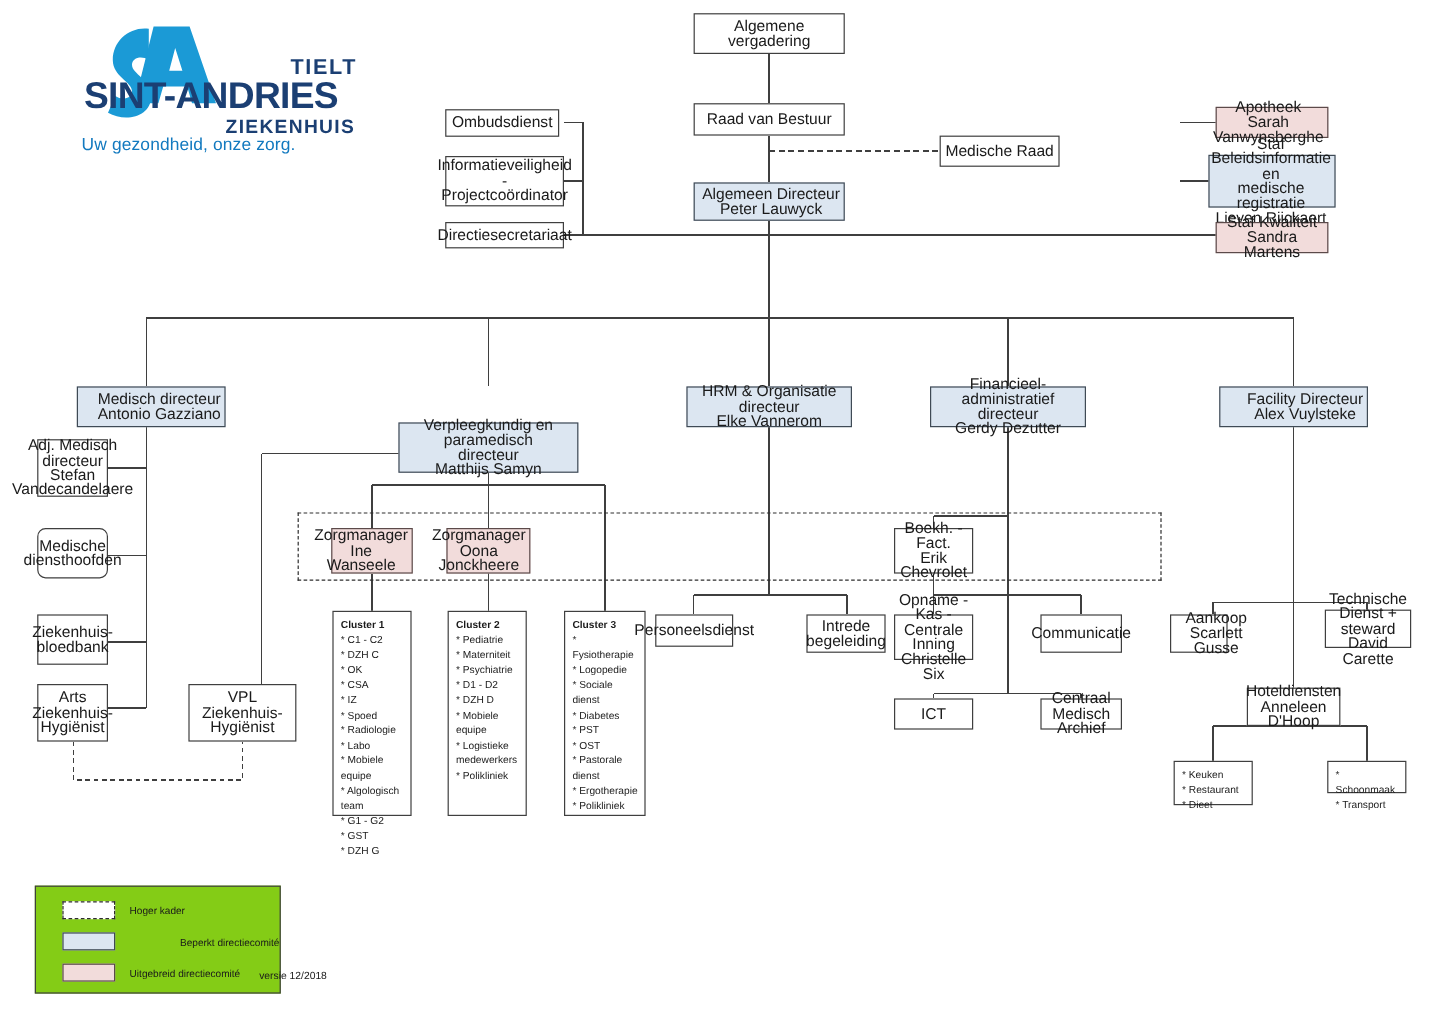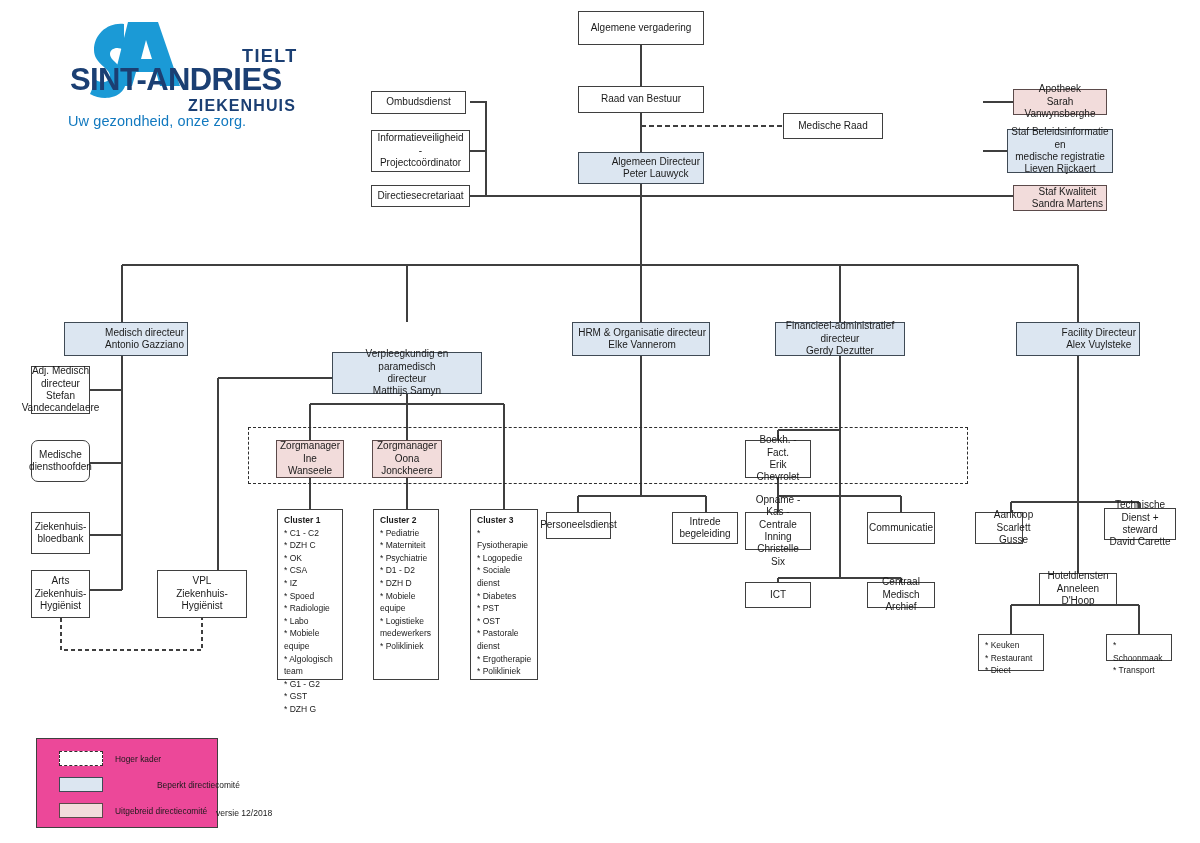--- a/index.html
+++ b/index.html
@@ -3,39 +3,39 @@
 <meta charset="utf-8">
 <style>
   html,body{margin:0;padding:0;background:#ffffff;}
   body{width:1200px;height:843px;position:relative;overflow:hidden;
        font-family:"Liberation Sans","DejaVu Sans",sans-serif;color:#1a1a1a;}
   #chart{position:absolute;left:0;top:0;width:1200px;height:843px;}
 
   
   .node{position:absolute;box-sizing:border-box;border:1.3px solid #3f3f3f;
         background:#ffffff;display:flex;align-items:center;justify-content:center;
-        text-align:center;font-size:10px;line-height:12.4px;padding:2px 3px;}
+        text-align:center;font-size:13px;line-height:12.4px;padding:2px 3px;}
   .node .txt{white-space:pre-line;}
   .blue{background:#dce6f1;border-color:#3f4a55;}
   .pink{background:#f2dcdb;border-color:#5b4a4a;}
   .thick{border-width:1.6px;justify-content:flex-end;}
 
   
   .listbox{position:absolute;box-sizing:border-box;border:1.4px solid #3f3f3f;
            background:#fff;font-size:8.5px;line-height:12.6px;padding:4px 5px 4px 6px;
            text-align:left;display:block;}
   .listbox .hd{font-weight:bold;display:block;margin-bottom:0px;}
   .listbox .li{display:block;white-space:pre-line;}
 
   
   .dashbox{position:absolute;box-sizing:border-box;border:1.7px dashed #2e2e2e;background:transparent;}
 
   
-  #legend{position:absolute;left:36px;top:738px;width:180px;height:88px;
-          border:1.2px solid #3f3f3f;background:#ec4899;}
+  #legend{position:absolute;left:29px;top:738px;width:180px;height:88px;
+          border:1.2px solid #3f3f3f;background:#84cc16;padding-left:23px;}
   .lg-row{position:absolute;left:22px;display:flex;align-items:center;}
   .lg-sw{width:44px;height:15px;box-sizing:border-box;}
   .lg-lb{margin-left:12px;font-size:8.4px;white-space:nowrap;}
   #version{position:absolute;left:216px;top:808px;font-size:8.6px;}
 
   
   #logo{position:absolute;left:40px;top:18px;width:260px;height:112px;}
   #tagline{position:absolute;left:68px;top:113px;font-size:14.5px;color:#1279bf;
            font-weight:400;letter-spacing:.1px;}
 </style>

